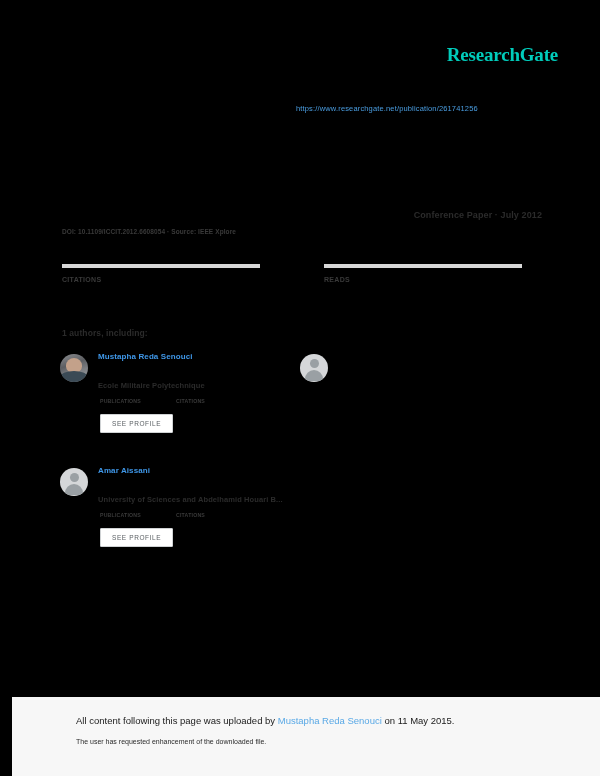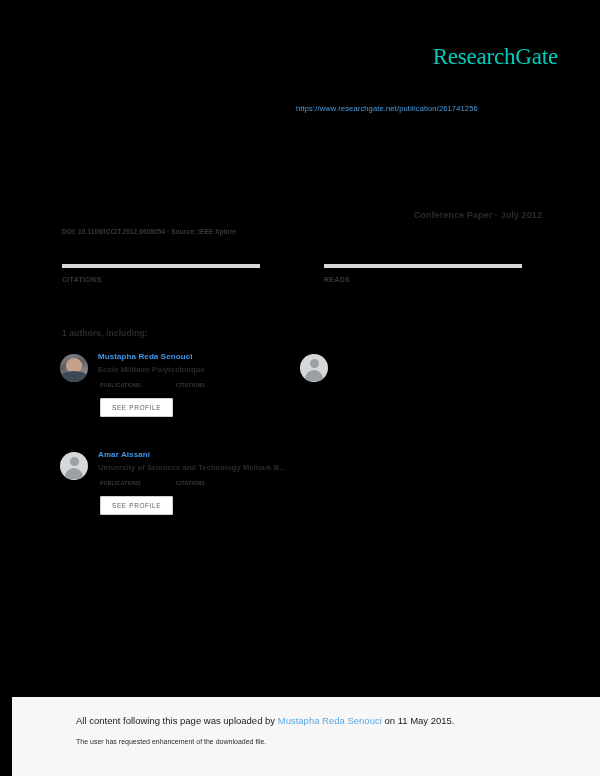--- a/index.html
+++ b/index.html
@@ -24,22 +24,22 @@
     width: 600px;
     height: 697px;
     background: #000000;
   }
 
   
   .brand {
     position: absolute;
     right: 42px;
     top: 44px;
-    font-size: 23px;
-    font-weight: normal;
+    font-size: 19px;
+    font-weight: bold;
     letter-spacing: -0.2px;
     color: #00ccbb;
     font-family: "Liberation Serif", serif;
     white-space: nowrap;
   }
 
   
   .pub-url {
     position: absolute;
     left: 296px;
@@ -188,21 +188,21 @@
     min-width: 0;
   }
   .author-name {
     font-size: 8px;
     font-weight: bold;
     color: #3f97e8;
     letter-spacing: 0.1px;
     white-space: nowrap;
   }
   .author-affil {
-    margin-top: 4px;
+    margin-top: 20px;
     font-size: 7.5px;
     font-weight: bold;
     color: #2b2b2b;
     letter-spacing: 0.1px;
     white-space: nowrap;
     overflow: hidden;
     text-overflow: ellipsis;
   }
   .author-stats {
     margin-top: 8px;
@@ -331,21 +331,21 @@
 
     </div>
 
     <div class="author-row" style="margin-top:33px;justify-content:center;">
 
       <div class="author-cell">
         <div class="author-card">
           <div class="avatar silhouette"></div>
           <div class="author-info">
             <div class="author-name">Amar Aissani</div>
-            <div class="author-affil">University of Sciences and Technology Mellouk B...</div>
+            <div class="author-affil">University of Sciences and Abdelhamid Houari B...</div>
             <div class="author-stats">
               <div class="astat">
                 <div class="astat-label">PUBLICATIONS</div>
                 <div class="astat-value"></div>
               </div>
               <div class="astat">
                 <div class="astat-label">CITATIONS</div>
                 <div class="astat-value"></div>
               </div>
             </div>

